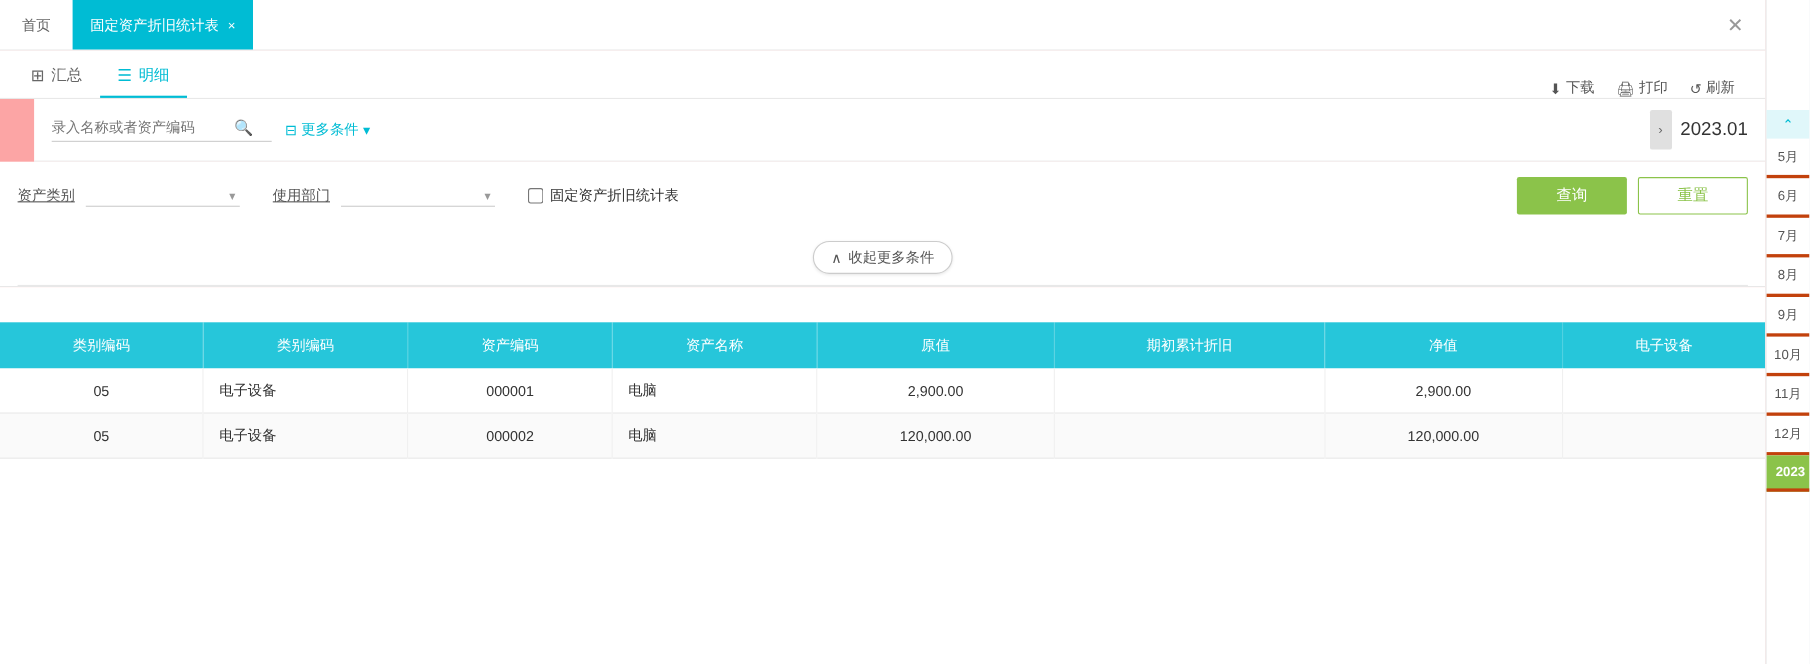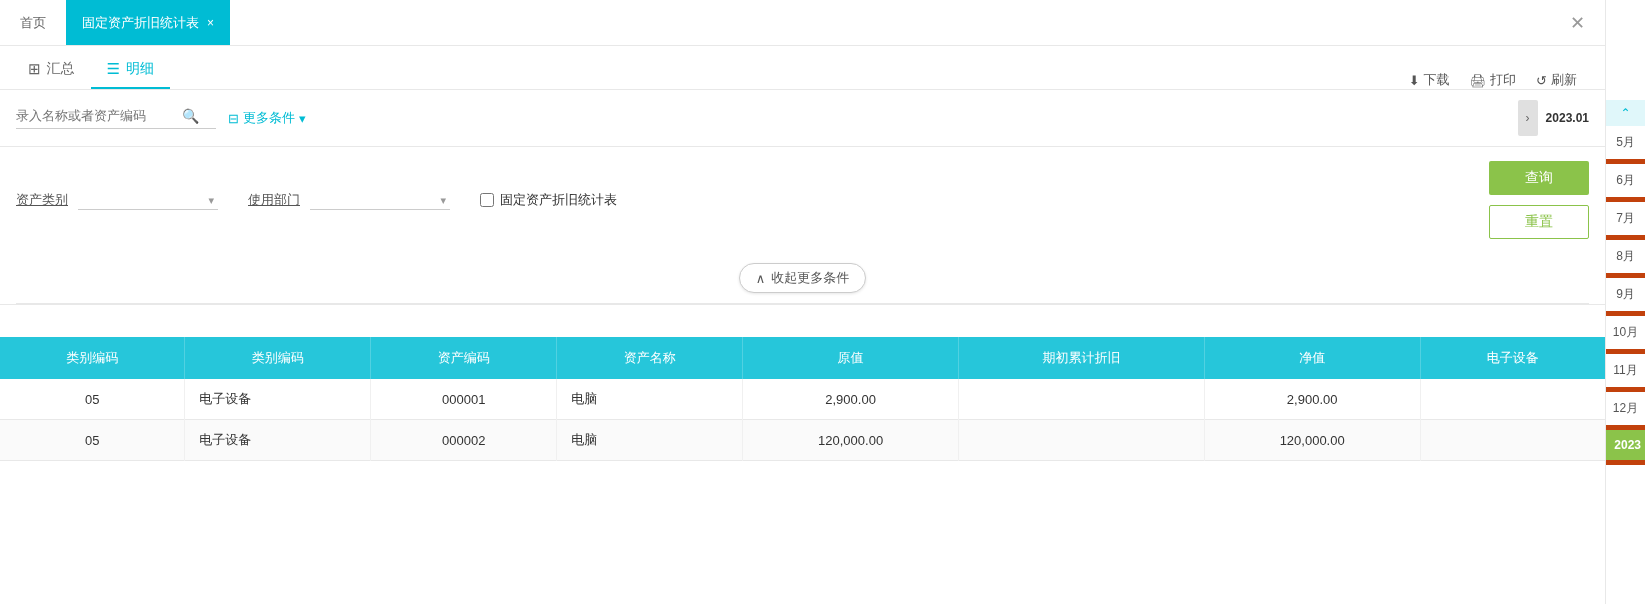--- a/index.html
+++ b/index.html
@@ -114,20 +114,21 @@
     }
 
     
     .filter-bar {
       display: flex;
       align-items: center;
       background: #fff;
       padding: 10px 16px;
       border-bottom: 1px solid #e8e8e8;
       gap: 12px;
+      margin-left: 31px;
     }
     .search-input-wrapper {
       display: flex;
       align-items: center;
       border-bottom: 1px solid #ccc;
       padding-bottom: 4px;
       gap: 6px;
       min-width: 200px;
     }
     .search-input {
@@ -145,22 +146,22 @@
       gap: 4px;
       color: #00bcd4;
       cursor: pointer;
       font-size: 13px;
     }
 
     
     .date-display {
       margin-left: auto;
       color: #333;
-      font-size: 12px;
-      font-weight: 700;
+      font-size: 17px;
+      font-weight: 400;
     }
 
     
     .expand-arrow {
       width: 20px;
       height: 36px;
       background: #e0e0e0;
       display: flex;
       align-items: center;
       justify-content: center;
@@ -229,21 +230,21 @@
     }
     .checkbox-item input[type="checkbox"] {
       width: 14px;
       height: 14px;
       cursor: pointer;
     }
 
     
     .action-buttons {
       display: flex;
-      flex-direction: column;
+      flex-direction: row;
       gap: 10px;
       margin-left: auto;
       align-self: flex-start;
     }
     .btn-query {
       background: #8bc34a;
       color: #fff;
       border: none;
       padding: 8px 30px;
       font-size: 14px;
@@ -348,21 +349,21 @@
       align-items: center;
       padding-top: 100px;
     }
     .month-item {
       width: 100%;
       text-align: center;
       padding: 8px 4px;
       font-size: 12px;
       color: #555;
       cursor: pointer;
-      border-bottom: 5px solid #c2410c;
+      border-bottom: 3px solid #c2410c;
     }
     .month-item.active {
       background: #8bc34a;
       color: #fff;
       font-weight: bold;
       text-align: right;
     }
     .scroll-up-btn {
       width: 100%;
       text-align: center;

